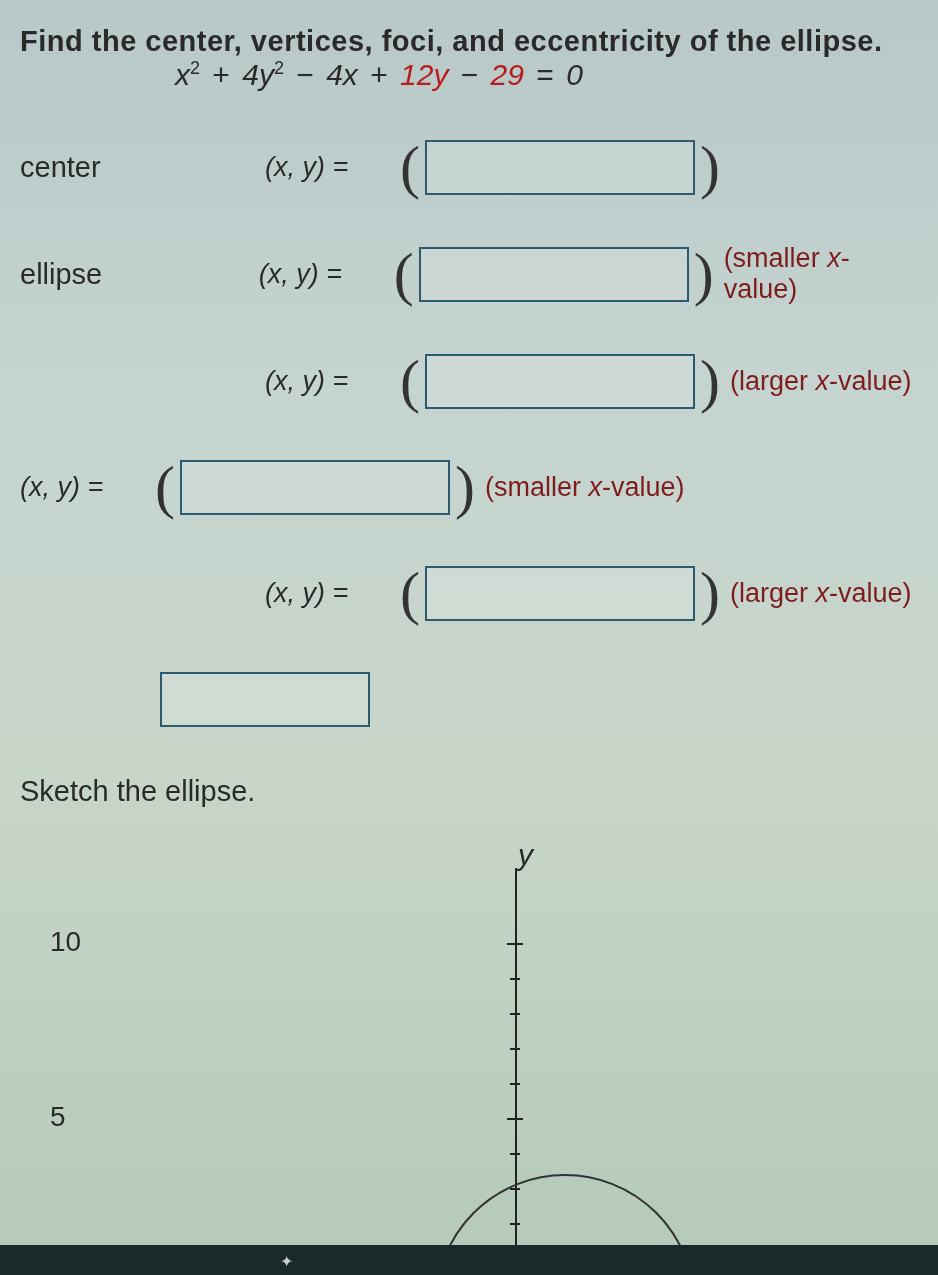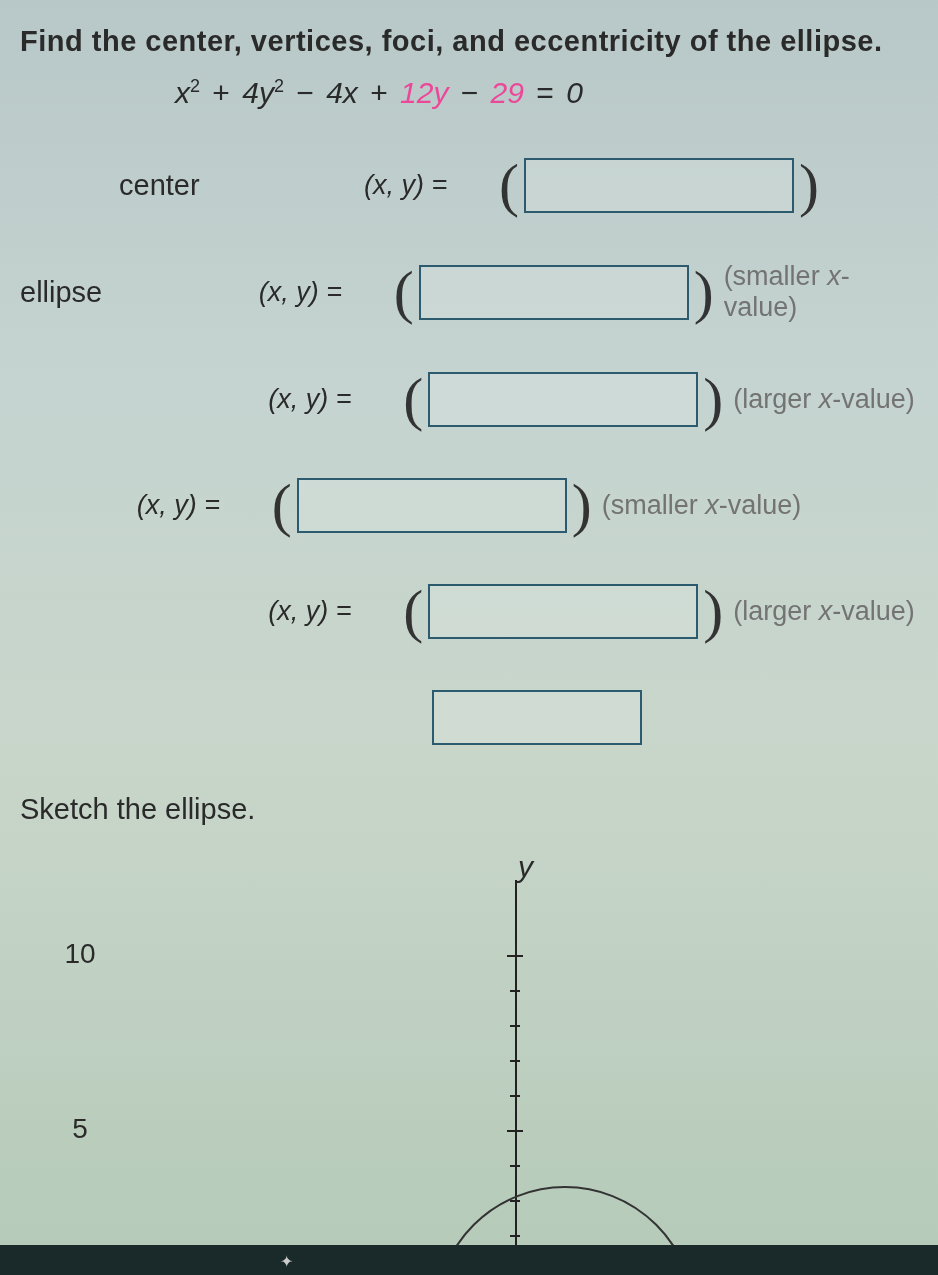--- a/index.html
+++ b/index.html
@@ -7,39 +7,37 @@
   body {
     font-family: Arial, Helvetica, sans-serif;
     background: linear-gradient(180deg, #b8c8c8 0%, #c5d4d0 30%, #c8d6ca 60%, #b5cab8 100%);
     color: #2a2a2a;
     padding: 25px 20px 0 20px;
     position: relative;
   }
   .title-line {
     font-size: 29px;
     font-weight: bold;
-    margin-bottom: 18px;
     letter-spacing: 0.5px;
   }
   .equation {
     font-size: 30px;
     font-style: italic;
     margin-left: 155px;
     margin-bottom: 45px;
   }
   .equation sup { font-size: 18px; font-style: normal; }
-  .red { color: #ec4899; }
+  .red { color: #b91c1c; }
   .eq-op { font-style: normal; margin: 0 4px; }
 
   .row {
     display: flex;
     align-items: center;
     margin-bottom: 46px;
     min-height: 60px;
-    justify-content: center;
   }
   .row-label {
     width: 245px;
     font-size: 29px;
     font-weight: 500;
   }
   .xy {
     font-size: 27px;
     font-style: italic;
     min-width: 135px;
@@ -57,28 +55,28 @@
     border: 2px solid #2c5a6e;
     background: rgba(255,255,255,0.15);
     font-size: 24px;
     padding: 5px 10px;
     margin: 0 5px;
   }
   .input-box.small { width: 210px; }
   .hint {
     font-size: 27px;
     margin-left: 10px;
-    color: #737373;
+    color: #7f1d1d;
   }
   .x-ital { font-style: italic; }
 
   .sketch-title {
     font-size: 29px;
     margin-top: 10px;
-    margin-bottom: 24px;
+    margin-bottom: 30px;
   }
 
   .graph-wrap {
     position: relative;
     width: 100%;
     height: 420px;
     overflow: hidden;
   }
   .graph {
     position: absolute;
@@ -104,21 +102,21 @@
     position: absolute;
     left: 62px;
     width: 16px;
     height: 2px;
     background: #222;
   }
   .tick.minor { left: 65px; width: 10px; }
   .tick-label {
     position: absolute;
     right: 335px;
-    text-align: center;
+    text-align: left;
     width: 60px;
     font-size: 28px;
   }
   .ellipse-arc {
     position: absolute;
     left: -10px;
     top: 336px;
     width: 260px;
     height: 260px;
     border: 2px solid #333;

